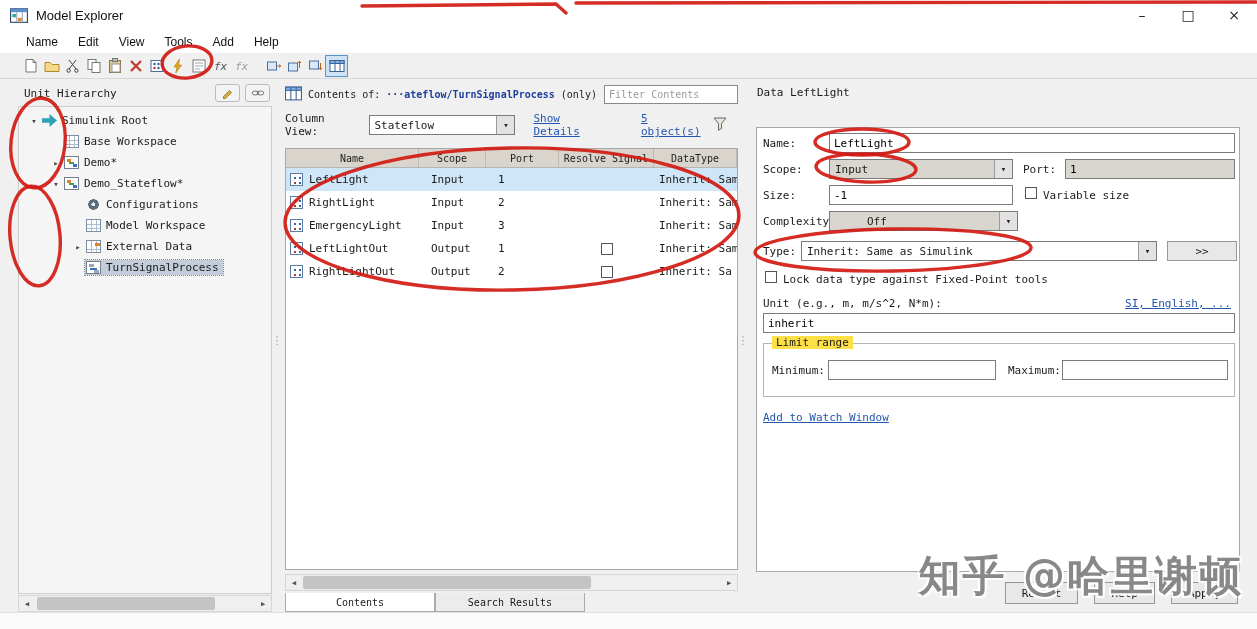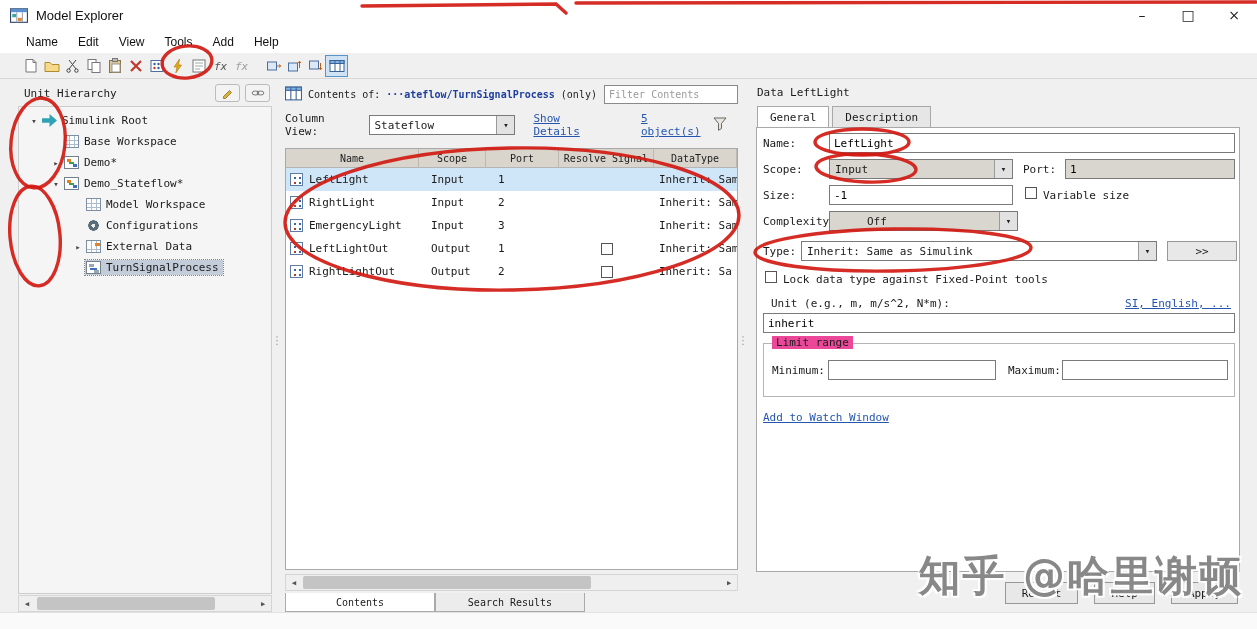--- a/index.html
+++ b/index.html
@@ -103,21 +103,21 @@
   .d-tabs { position:absolute; top:24px; left:9px; display:flex; }
   .d-tab { height:21px; padding:0 12px; display:flex; align-items:center; border:1px solid #a8a8a8; border-bottom:none; background:#e6e6e6; margin-right:3px; }
   .d-tab.active { background:#fff; position:relative; z-index:2; margin-bottom:-1px; }
   .d-card { position:absolute; top:45px; left:8px; right:2px; bottom:40px; background:#fff; border:1px solid #a8a8a8; }
   .f-label { position:absolute; white-space:nowrap; }
   .txt { position:absolute; border:1px solid #7a7a7a; height:20px; font:inherit; padding:0 4px; background:#fff; }
   .txt.gray { background:#d9d6cf; }
   .abs { position:absolute; }
   .btn { border:1px solid #979797; background:#e8e8e8; font:inherit; display:flex; align-items:center; justify-content:center; }
   .group { position:absolute; border:1px solid #b5b5b5; }
-  .legend { position:absolute; top:-8px; left:8px; background:#ec4899; padding:0 4px; }
+  .legend { position:absolute; top:-8px; left:8px; background:#fde047; padding:0 4px; }
   .d-buttons { position:absolute; right:4px; bottom:8px; display:flex; gap:16px; }
   .d-buttons .btn { height:22px; padding:0 16px; }
 
   
   .statusbar { position:absolute; left:0; right:0; bottom:0; height:17px; background:#fafafa; border-top:1px solid #e2e2e2; }
 
   
   .annotations { position:absolute; left:0; top:0; z-index:50; pointer-events:none; }
   .annotations ellipse, .annotations path { fill:none; stroke:#d11a12; stroke-width:3.4; stroke-linecap:round; opacity:.92; }
   .watermark { position:absolute; right:14px; top:548px; z-index:40; font-family:"DejaVu Sans", sans-serif; font-size:42px; font-weight:bold; letter-spacing:2px; color:rgba(110,110,110,.82);
@@ -294,29 +294,29 @@
         <div class="titem" style="padding-left: 30px;">
           <span class="expander">▾</span>
           <span class="trow-body">
             <span class="tree-ico ico-model"></span>
             <span class="tlabel">Demo_Stateflow*</span>
           </span>
         </div>
         <div class="titem" style="padding-left: 52px;">
           <span class="expander"></span>
           <span class="trow-body">
+            <span class="tree-ico ico-config"></span>
+            <span class="tlabel">Configurations</span>
+          </span>
+        </div>
+        <div class="titem" style="padding-left: 52px;">
+          <span class="expander"></span>
+          <span class="trow-body">
             <span class="tree-ico ico-grid"></span>
             <span class="tlabel">Model Workspace</span>
-          </span>
-        </div>
-        <div class="titem" style="padding-left: 52px;">
-          <span class="expander"></span>
-          <span class="trow-body">
-            <span class="tree-ico ico-config"></span>
-            <span class="tlabel">Configurations</span>
           </span>
         </div>
         <div class="titem" style="padding-left: 52px;">
           <span class="expander">▸</span>
           <span class="trow-body">
             <span class="tree-ico ico-data"></span>
             <span class="tlabel">External Data</span>
           </span>
         </div>
         <div class="titem selected" style="padding-left: 52px;">
@@ -440,25 +440,20 @@
 
     <span class="m-tab active">Contents</span>
         <span class="m-tab">Search Results</span>
       </div>
   </div>
 
   <div class="vsplit s2">⋮</div>
 
   <div class="panel right">
     <div class="d-title">Data LeftLight</div>
-    <div class="d-tabs">
-
-    <span class="d-tab active">General</span>
-        <span class="d-tab">Description</span>
-      </div>
     <div class="d-card">
       <span class="f-label" style="left:6px; top:9px;">Name:</span>
       <input class="txt" style="left: 72px; top: 5px; width: 406px;" value="LeftLight">
 
       <span class="f-label" style="left:6px; top:35px;">Scope:</span>
       <span class="combo gray abs" style="left:72px; top:31px; width:184px;">
           <span>Input</span>
         </span>
       <span class="f-label" style="left:266px; top:35px;">Port:</span>
       <input class="txt gray" style="left: 308px; top: 31px; width: 170px;" value="1">
@@ -475,21 +470,21 @@
 
       <span class="f-label" style="left:6px; top:117px;">Type:</span>
       <span class="combo abs" style="left:44px; top:113px; width:356px;">
           <span>Inherit: Same as Simulink</span>
         </span>
       <span class="btn abs" style="left:410px; top:113px; width:70px; height:20px;">&gt;&gt;</span>
 
       <span class="cb abs" style="left:8px; top:143px;"></span>
       <span class="f-label" style="left:26px; top:145px;">Lock data type against Fixed-Point tools</span>
 
-      <span class="f-label" style="left:14px; top:169px;">Unit (e.g., m, m/s^2, N*m):</span>
+      <span class="f-label" style="left:6px; top:169px;">Unit (e.g., m, m/s^2, N*m):</span>
       <span class="f-label link" style="right:8px; top:169px;">SI, English, ...</span>
       <input class="txt" style="left: 6px; top: 185px; width: 472px;" value="inherit">
 
       <div class="group" style="left:6px; top:215px; width:472px; height:54px;">
         <span class="legend">Limit range</span>
         <span class="f-label" style="left:8px; top:20px;">Minimum:</span>
         <span class="f-label" style="left:244px; top:20px;">Maximum:</span>
         <input class="txt" style="left: 64px; top: 16px; width: 168px;">
         <input class="txt" style="left: 298px; top: 16px; width: 166px;">
       </div>

